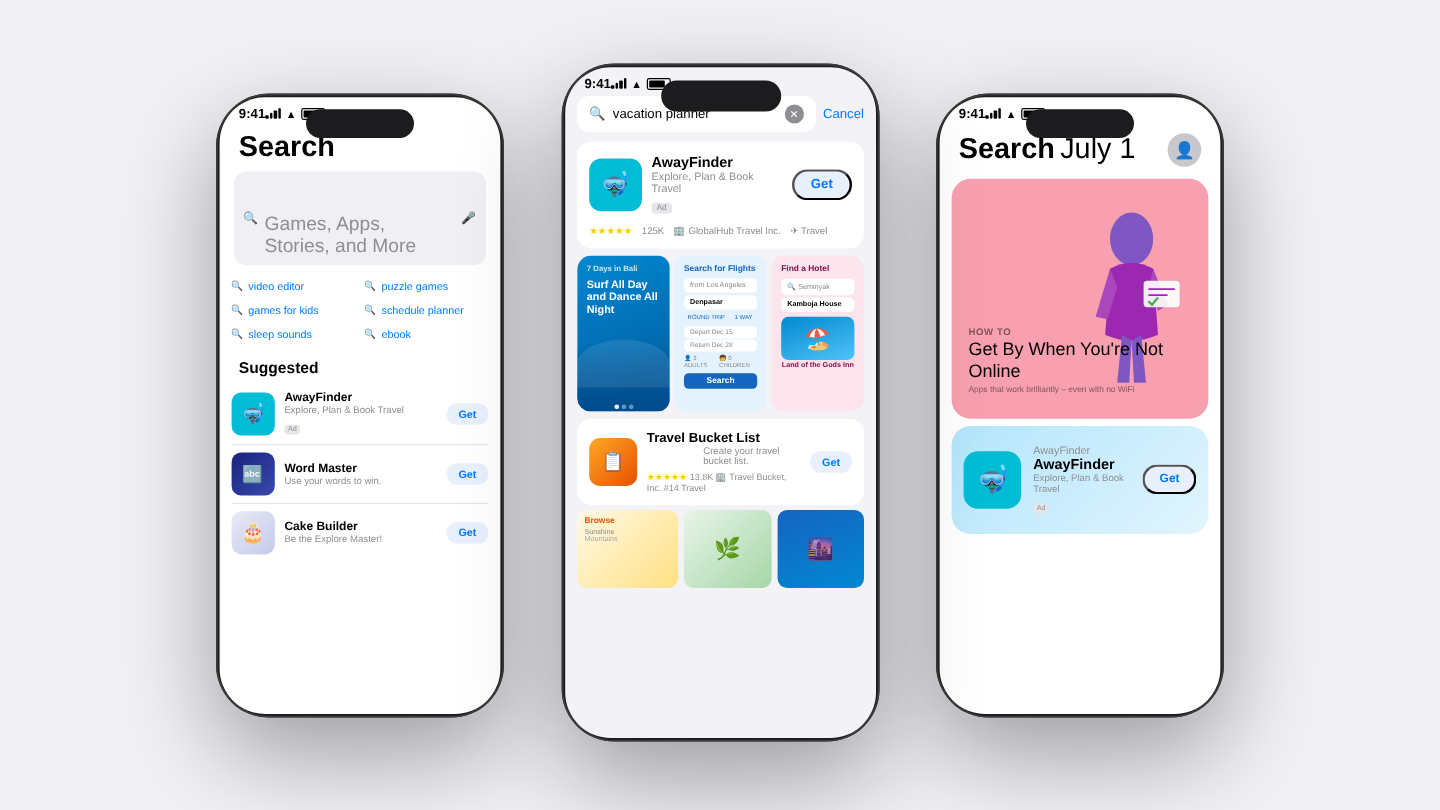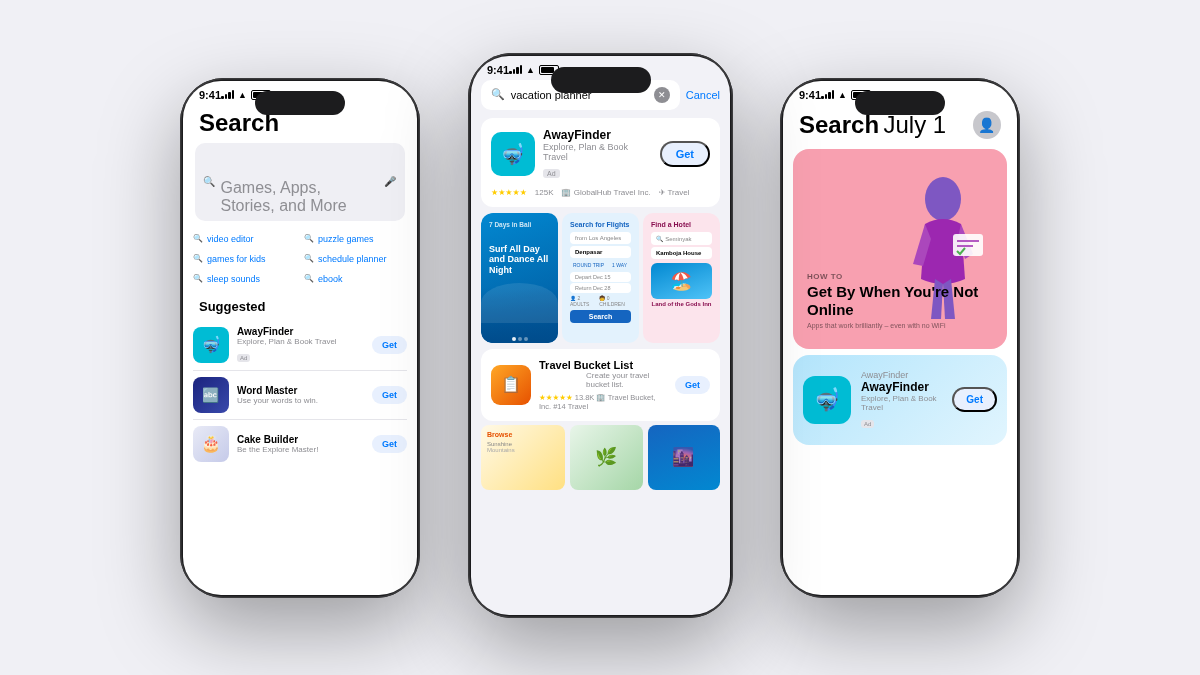--- a/index.html
+++ b/index.html
@@ -436,21 +436,21 @@
       font-size: 8px;
       font-weight: 700;
       color: rgba(0,0,0,0.5);
       text-transform: uppercase;
       letter-spacing: 0.5px;
       margin-bottom: 2px;
     }
 
     .hero-title {
       font-size: 15px;
-      font-weight: 700;
+      font-weight: 400;
       color: #000;
       line-height: 1.2;
       margin-bottom: 3px;
     }
 
     .hero-subtitle {
       font-size: 7px;
       color: rgba(0,0,0,0.5);
     }
 
@@ -629,21 +629,21 @@
           <span>125K</span>
           <span>🏢 <span>GlobalHub Travel Inc.</span></span>
           <span>✈ <span>Travel</span></span>
         </div>
       </div>
 
       <div style="margin: 0 10px 6px; border-radius: 12px; overflow:hidden; display:flex; gap:4px; height:130px;">
 
         <div style="flex:1; background: linear-gradient(160deg, #0288d1, #01579b); border-radius:10px; padding:8px; position:relative; overflow:hidden;">
           <div style="font-size:6.5px; font-weight:700; color:rgba(255,255,255,0.8);">7 Days in Bali</div>
-          <div style="font-size:9px; font-weight:800; color:white; line-height:1.2; margin-top:16px;">Surf All Day and Dance All Night</div>
+          <div style="font-size:9px; font-weight:800; color:white; line-height:1.2; margin-top:4px;">Surf All Day and Dance All Night</div>
           <div style="position:absolute; bottom:0; left:0; right:0; height:55px; background: linear-gradient(to top, #004c8c, transparent); border-radius:0 0 10px 10px;"></div>
           <div style="position:absolute; bottom:2px; left:0; right:0; display:flex; justify-content:center; gap:2px;">
             <div style="width:4px;height:4px;background:white;border-radius:50%;opacity:0.9;"></div>
             <div style="width:4px;height:4px;background:rgba(255,255,255,0.4);border-radius:50%;"></div>
             <div style="width:4px;height:4px;background:rgba(255,255,255,0.4);border-radius:50%;"></div>
           </div>
 
           <div style="position:absolute;bottom:20px;left:0;right:0;height:40px;background:rgba(255,255,255,0.1);border-radius:50% 50% 0 0;"></div>
         </div>
 

